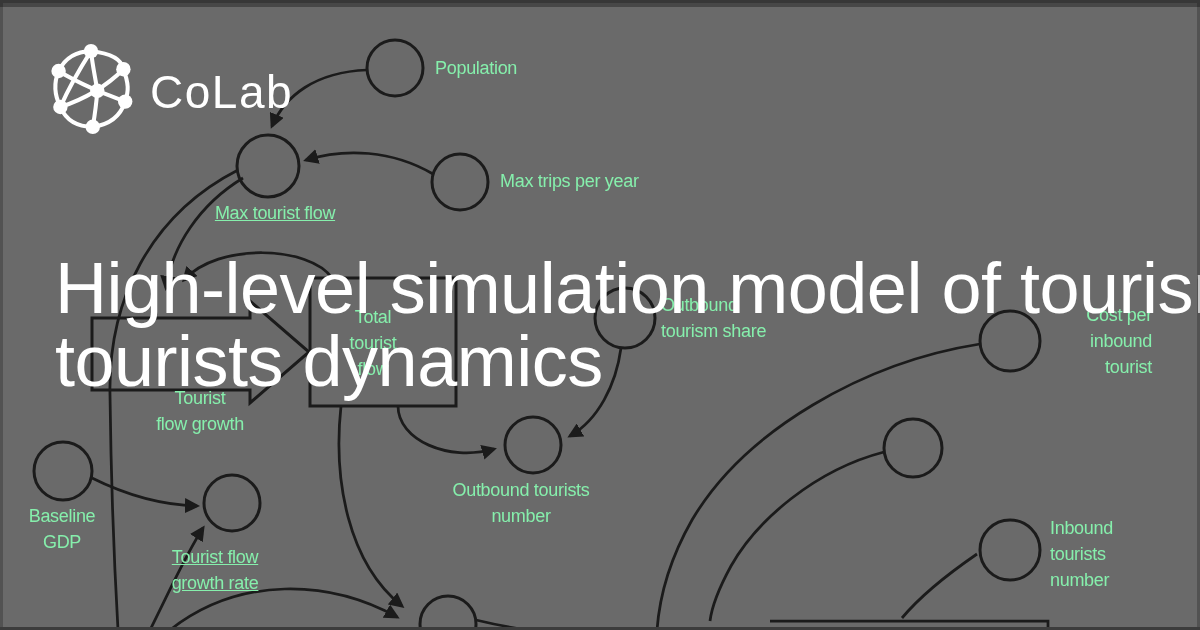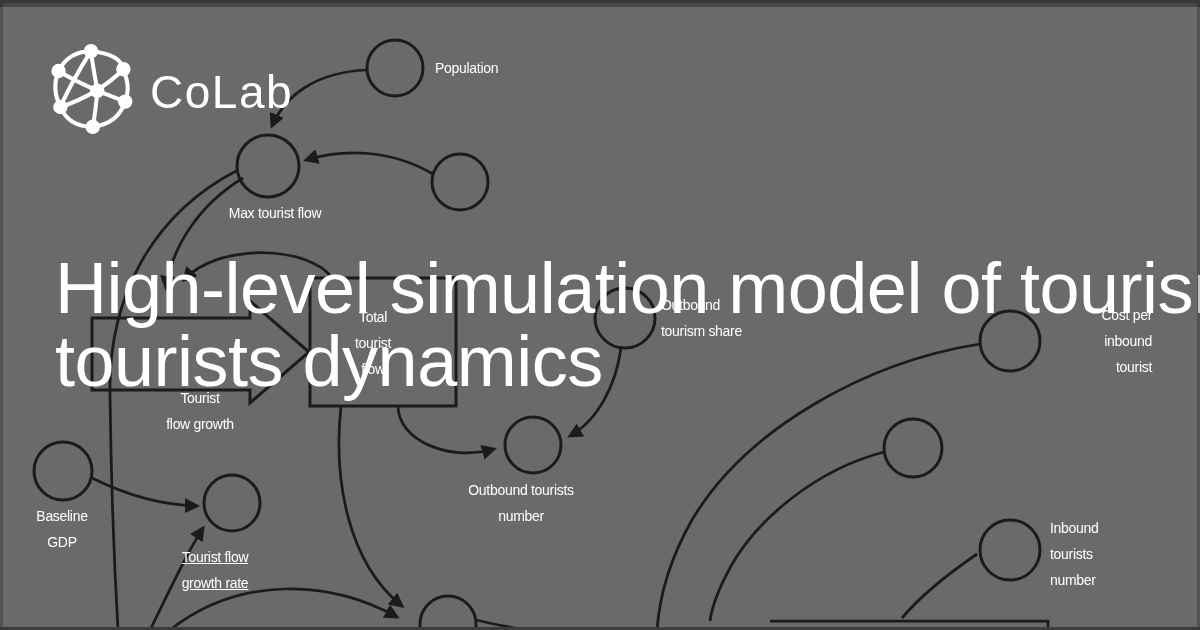--- a/index.html
+++ b/index.html
@@ -16,22 +16,22 @@
   }
   .top-bar{position:absolute;left:0;top:0;width:100%;height:7px;background:#474747;z-index:5;}
   .bottom-bar{position:absolute;left:0;bottom:0;width:100%;height:3px;background:#4d4d4d;z-index:5;}
 
   
   .diagram-svg{position:absolute;left:0;top:0;z-index:1;}
 
   
   .node-label{
     position:absolute;z-index:2;
-    color:#ffffff;
-    font-size:14px;line-height:26px;
+    color:#86efac;
+    font-size:18px;line-height:26px;
     letter-spacing:-0.3px;
     white-space:pre-line;
   }
   .centered{text-align:center;}
 
   
   .title{
     position:absolute;left:55px;top:252px;z-index:4;
     color:#ffffff;
     font-size:72px;line-height:73px;font-weight:400;
@@ -91,22 +91,23 @@
       <circle cx="63" cy="471" r="29" stroke-width="3"></circle>
       <circle cx="232" cy="503" r="28" stroke-width="3"></circle>
       <circle cx="533" cy="445" r="28" stroke-width="3"></circle>
       <circle cx="1010" cy="550" r="30" stroke-width="3"></circle>
       <circle cx="448" cy="624" r="28" stroke-width="3"></circle>
     </g>
   </svg>
 
   <div class="node-label" style="left:435px;top:55px;">Population</div>
 
+  <div class="node-label" style="left:500px;top:168px;">Max trips per year</div>
 
-  <div class="node-label centered" style="left:190px;top:200px;width:170px;">Max tourist flow</div>
+  <div class="node-label centered" style="left:190px;top:200px;width:170px;text-decoration:underline;">Max tourist flow</div>
 
   <div class="node-label centered" style="left:300px;top:304px;width:146px;">Total
 tourist
 flow</div>
 
   <div class="node-label centered" style="left:120px;top:385px;width:160px;">Tourist
 flow growth</div>
 
   <div class="node-label" style="left:661px;top:292px;">Outbound
 tourism share</div>

